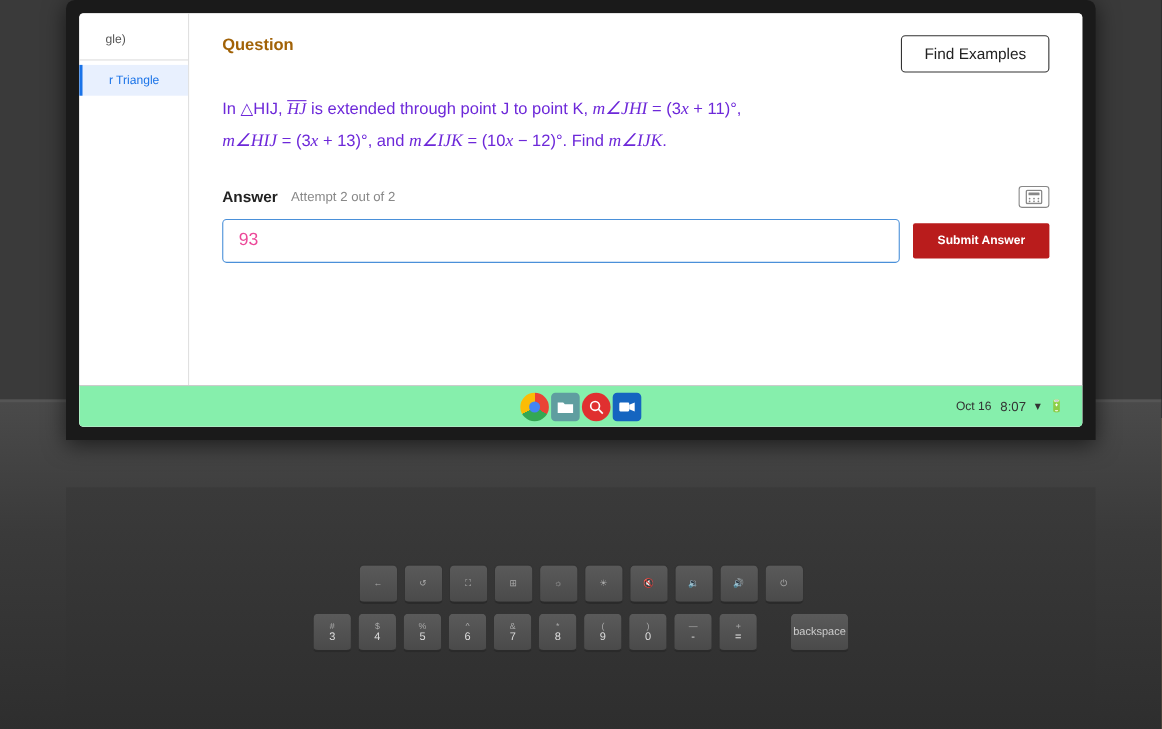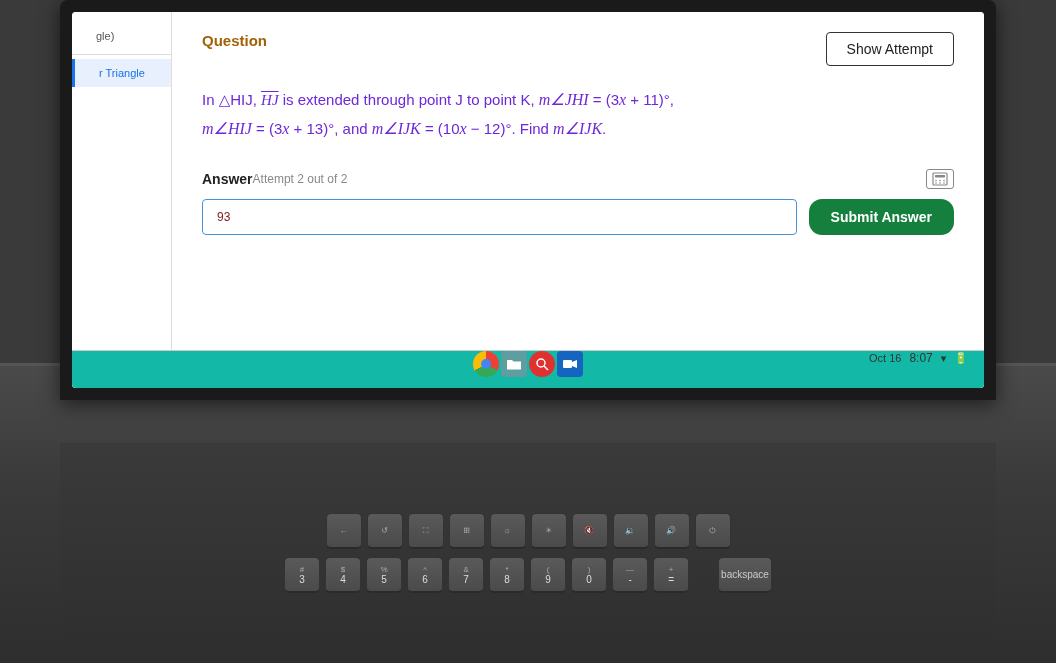--- a/index.html
+++ b/index.html
@@ -146,20 +146,21 @@
     }
 
     
     .answer-section {
       margin-top: 10px;
     }
 
     .answer-label-row {
       display: flex;
       align-items: center;
+      gap: 12px;
       margin-bottom: 10px;
     }
 
     .answer-label {
       font-size: 14px;
       font-weight: bold;
       color: #222;
     }
 
     .attempt-text {
@@ -184,47 +185,48 @@
       display: flex;
       gap: 12px;
       align-items: center;
     }
 
     .answer-input {
       flex: 1;
       border: 1.5px solid #4a90d9;
       border-radius: 4px;
       padding: 10px 14px;
-      font-size: 12px;
-      color: #7f1d1d;
+      font-size: 16px;
+      color: #ec4899;
       outline: none;
       background: #fff;
     }
 
     .submit-btn {
-      background: #15803d;
+      background: #b91c1c;
       color: #fff;
       border: none;
-      border-radius: 13px;
+      border-radius: 2px;
       padding: 10px 22px;
-      font-size: 14px;
+      font-size: 11px;
       font-weight: 600;
       cursor: pointer;
       white-space: nowrap;
     }
 
     
     .taskbar {
       position: absolute;
       bottom: 0;
       left: 0;
       right: 0;
       height: 38px;
-      background: #14b8a6;
-      display: flex;
+      background: #86efac;
+      display: flex;
+      align-items: center;
       justify-content: center;
       gap: 2px;
       border-top: 1px solid #ccc;
     }
 
     .taskbar-icon {
       width: 26px;
       height: 26px;
       border-radius: 50%;
       cursor: pointer;
@@ -360,21 +362,21 @@
 
       <div class="sidebar-logout">
         <span>Log Out</span>
       </div>
     </div>
 
     <div class="main-content">
 
       <div class="header-row">
         <span class="question-label">Question</span>
-        <button class="show-examples-btn">Show Attempt</button>
+        <button class="show-examples-btn">Find Examples</button>
       </div>
 
       <div class="question-text">
         <span>In △HIJ, </span><span class="math-overline">HJ</span><span> is extended through point J to point K, </span><span class="math">m∠JHI</span><span> = (3<span class="math">x</span> + 11)°,</span>
         <br>
         <span class="math">m∠HIJ</span><span> = (3<span class="math">x</span> + 13)°,  and </span><span class="math">m∠IJK</span><span> = (10<span class="math">x</span> − 12)°.  Find </span><span class="math">m∠IJK</span><span>.</span>
       </div>
 
       <div class="answer-section">
         <div class="answer-label-row">

